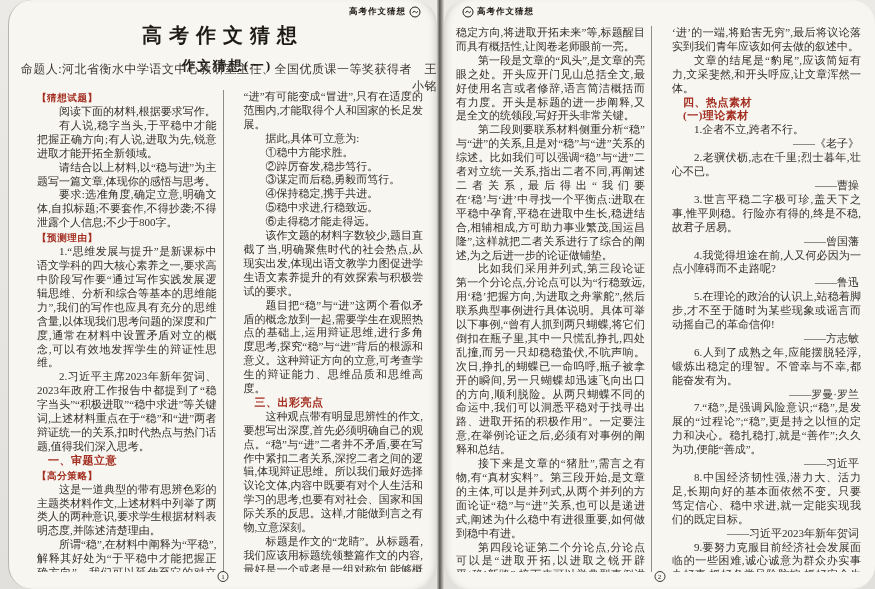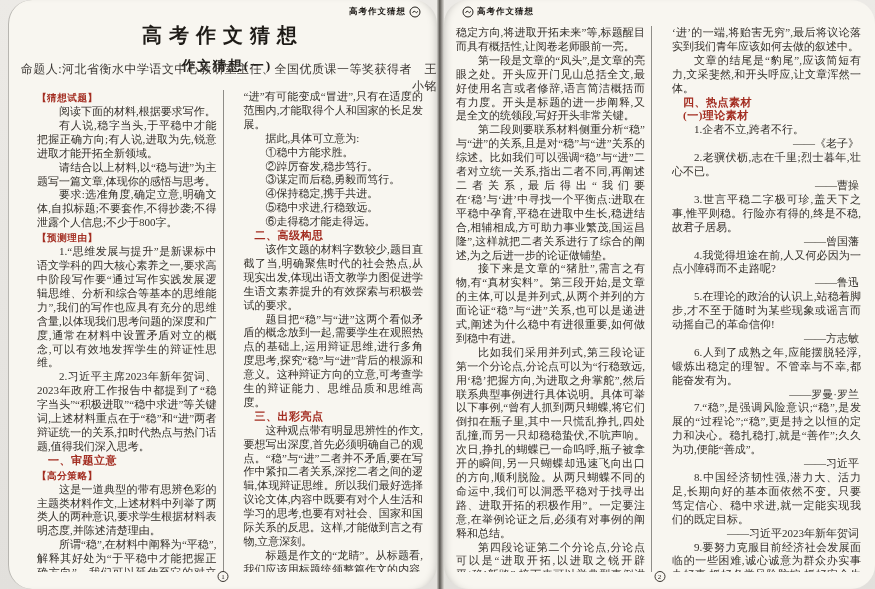--- a/index.html
+++ b/index.html
@@ -89,21 +89,20 @@
         </div>
       <div class="col">
           <p class="blk cont">“进”有可能变成“冒进”,只有在适度的范围内,才能取得个人和国家的长足发展。</p>
           <p class="blk para">据此,具体可立意为:</p>
           <p class="blk item">①稳中方能求胜。</p>
           <p class="blk item">②踔厉奋发,稳步笃行。</p>
           <p class="blk item">③谋定而后稳,勇毅而笃行。</p>
           <p class="blk item">④保持稳定,携手共进。</p>
           <p class="blk item">⑤稳中求进,行稳致远。</p>
           <p class="blk item">⑥走得稳才能走得远。</p>
-          <p class="blk sub">二、高级构思</p>
           <p class="blk para">该作文题的材料字数较少,题目直截了当,明确聚焦时代的社会热点,从现实出发,体现出语文教学力图促进学生语文素养提升的有效探索与积极尝试的要求。</p>
           <p class="blk para">题目把“稳”与“进”这两个看似矛盾的概念放到一起,需要学生在观照热点的基础上,运用辩证思维,进行多角度思考,探究“稳”与“进”背后的根源和意义。这种辩证方向的立意,可考查学生的辩证能力、思维品质和思维高度。</p>
           <p class="blk sub">三、出彩亮点</p>
           <p class="blk para">这种观点带有明显思辨性的作文,要想写出深度,首先必须明确自己的观点。“稳”与“进”二者并不矛盾,要在写作中紧扣二者关系,深挖二者之间的逻辑,体现辩证思维。所以我们最好选择议论文体,内容中既要有对个人生活和学习的思考,也要有对社会、国家和国际关系的反思。这样,才能做到言之有物,立意深刻。</p>
           <p class="blk para">标题是作文的“龙睛”。从标题看,我们应该用标题统领整篇作文的内容,最好是一个或者是一组对称句,能够概括全文中心,简洁有力。比如“稳字当头把航向,稳中求进开新局”“行稳致远赶明月,进取开拓见春山”“以平稳</p>
         </div>
     </div>
 
     <div class="pagenum">1</div>
   </div>
@@ -117,22 +116,22 @@
         <path d="M3.5 7 Q5 3.5 6.5 6 Q7.5 8 8.7 5.2" fill="none" stroke="#23201c" stroke-width="0.9"></path>
       </svg>
       <span>高考作文猜想</span>
     </div>
 
     <div class="cols cols-right">
       <div class="col">
           <p class="blk cont">稳定方向,将进取开拓未来”等,标题醒目而具有概括性,让阅卷老师眼前一亮。</p>
           <p class="blk para">第一段是文章的“凤头”,是文章的亮眼之处。开头应开门见山总括全文,最好使用名言或者修辞,语言简洁概括而有力度。开头是标题的进一步阐释,又是全文的统领段,写好开头非常关键。</p>
           <p class="blk para">第二段则要联系材料侧重分析“稳”与“进”的关系,且是对“稳”与“进”关系的综述。比如我们可以强调“稳”与“进”二者对立统一关系,指出二者不同,再阐述二者关系,最后得出“我们要在‘稳’与‘进’中寻找一个平衡点:进取在平稳中孕育,平稳在进取中生长,稳进结合,相辅相成,方可助力事业繁茂,国运昌隆”,这样就把二者关系进行了综合的阐述,为之后进一步的论证做铺垫。</p>
+          <p class="blk para">比如我们采用并列式,第三段论证第一个分论点,分论点可以为“行稳致远,用‘稳’把握方向,为进取之舟掌舵”,然后联系典型事例进行具体说明。具体可举以下事例,“曾有人抓到两只蝴蝶,将它们倒扣在瓶子里,其中一只慌乱挣扎,四处乱撞,而另一只却稳稳蛰伏,不吭声响。次日,挣扎的蝴蝶已一命呜呼,瓶子被拿开的瞬间,另一只蝴蝶却迅速飞向出口的方向,顺利脱险。从两只蝴蝶不同的命运中,我们可以洞悉平稳对于找寻出路、进取开拓的积极作用”。一定要注意,在举例论证之后,必须有对事例的阐释和总结。</p>
           <p class="blk para">接下来是文章的“猪肚”,需言之有物,有“真材实料”。第三段开始,是文章的主体,可以是并列式,从两个并列的方面论证“稳”与“进”关系,也可以是递进式,阐述为什么稳中有进很重要,如何做到稳中有进。</p>
-          <p class="blk para">比如我们采用并列式,第三段论证第一个分论点,分论点可以为“行稳致远,用‘稳’把握方向,为进取之舟掌舵”,然后联系典型事例进行具体说明。具体可举以下事例,“曾有人抓到两只蝴蝶,将它们倒扣在瓶子里,其中一只慌乱挣扎,四处乱撞,而另一只却稳稳蛰伏,不吭声响。次日,挣扎的蝴蝶已一命呜呼,瓶子被拿开的瞬间,另一只蝴蝶却迅速飞向出口的方向,顺利脱险。从两只蝴蝶不同的命运中,我们可以洞悉平稳对于找寻出路、进取开拓的积极作用”。一定要注意,在举例论证之后,必须有对事例的阐释和总结。</p>
           <p class="blk para">第四段论证第二个分论点,分论点可以是“进取开拓,以进取之锐开辟平‘稳’新路”,接下来可以举典型事例进行论证。典型事例的列举可以用面例的形式呈现,并运用排比的修辞手法对例证进行重新组合,以期让例证精简而有文采。比如“华为抓住创新的不二法门,在十多年来引领‘中华有为’的新篇章”“科技赋能、文创产品等文化呈现方式让传统文化穿屏而出,开拓传承弘扬优秀传统文化的新局面”“‘农创客’杨艳军运用智能技术,助力乡村振兴、农业现代化”等。此段举例论证之后也需要有概括性的语句,以总结强调“稳”与“进”的关系。</p>
           <p class="blk para">第五段可进一步联系现实,阐述“稳”与“进”的关系,可以从反面论证,如“如果割裂稳与进,一味追求‘稳’或</p>
         </div>
       <div class="col">
           <p class="blk cont">‘进’的一端,将贻害无穷”,最后将议论落实到我们青年应该如何去做的叙述中。</p>
           <p class="blk para">文章的结尾是“豹尾”,应该简短有力,文采斐然,和开头呼应,让文章浑然一体。</p>
           <p class="blk sub">四、热点素材</p>
           <p class="blk sub2">(一)理论素材</p>
           <p class="blk para">1.企者不立,跨者不行。</p>
           <p class="blk attr">——《老子》</p>

